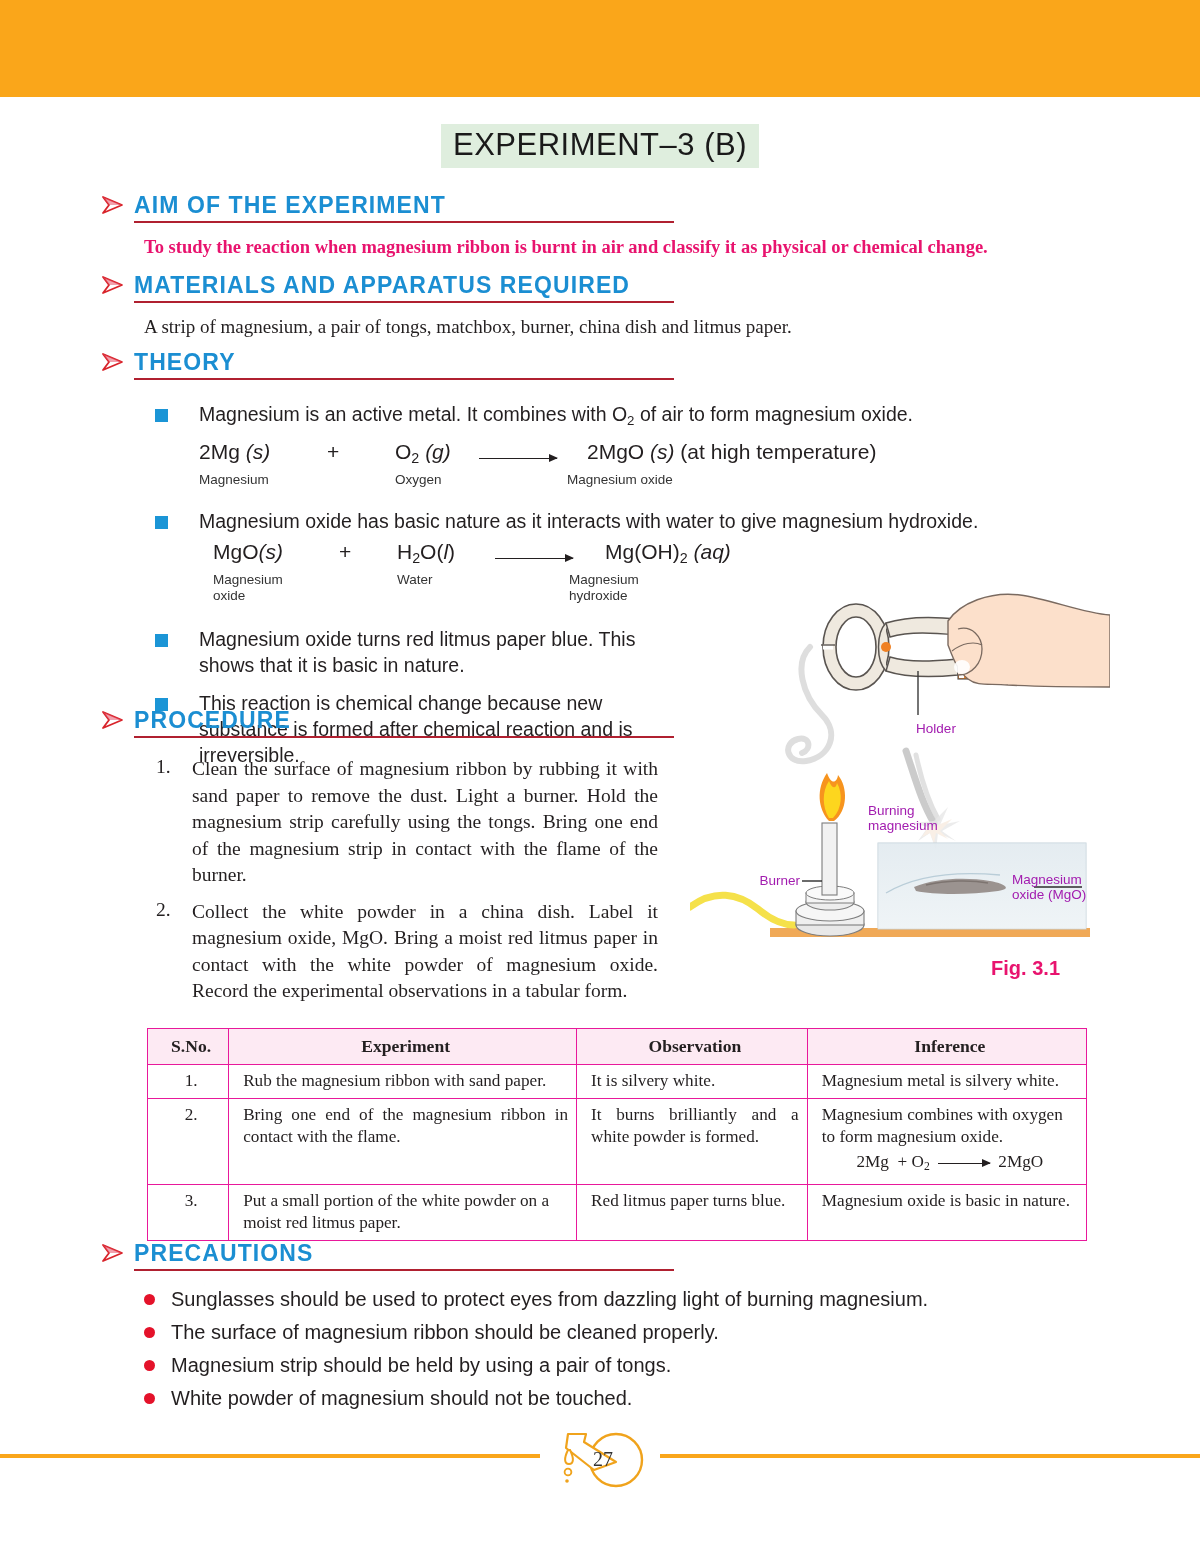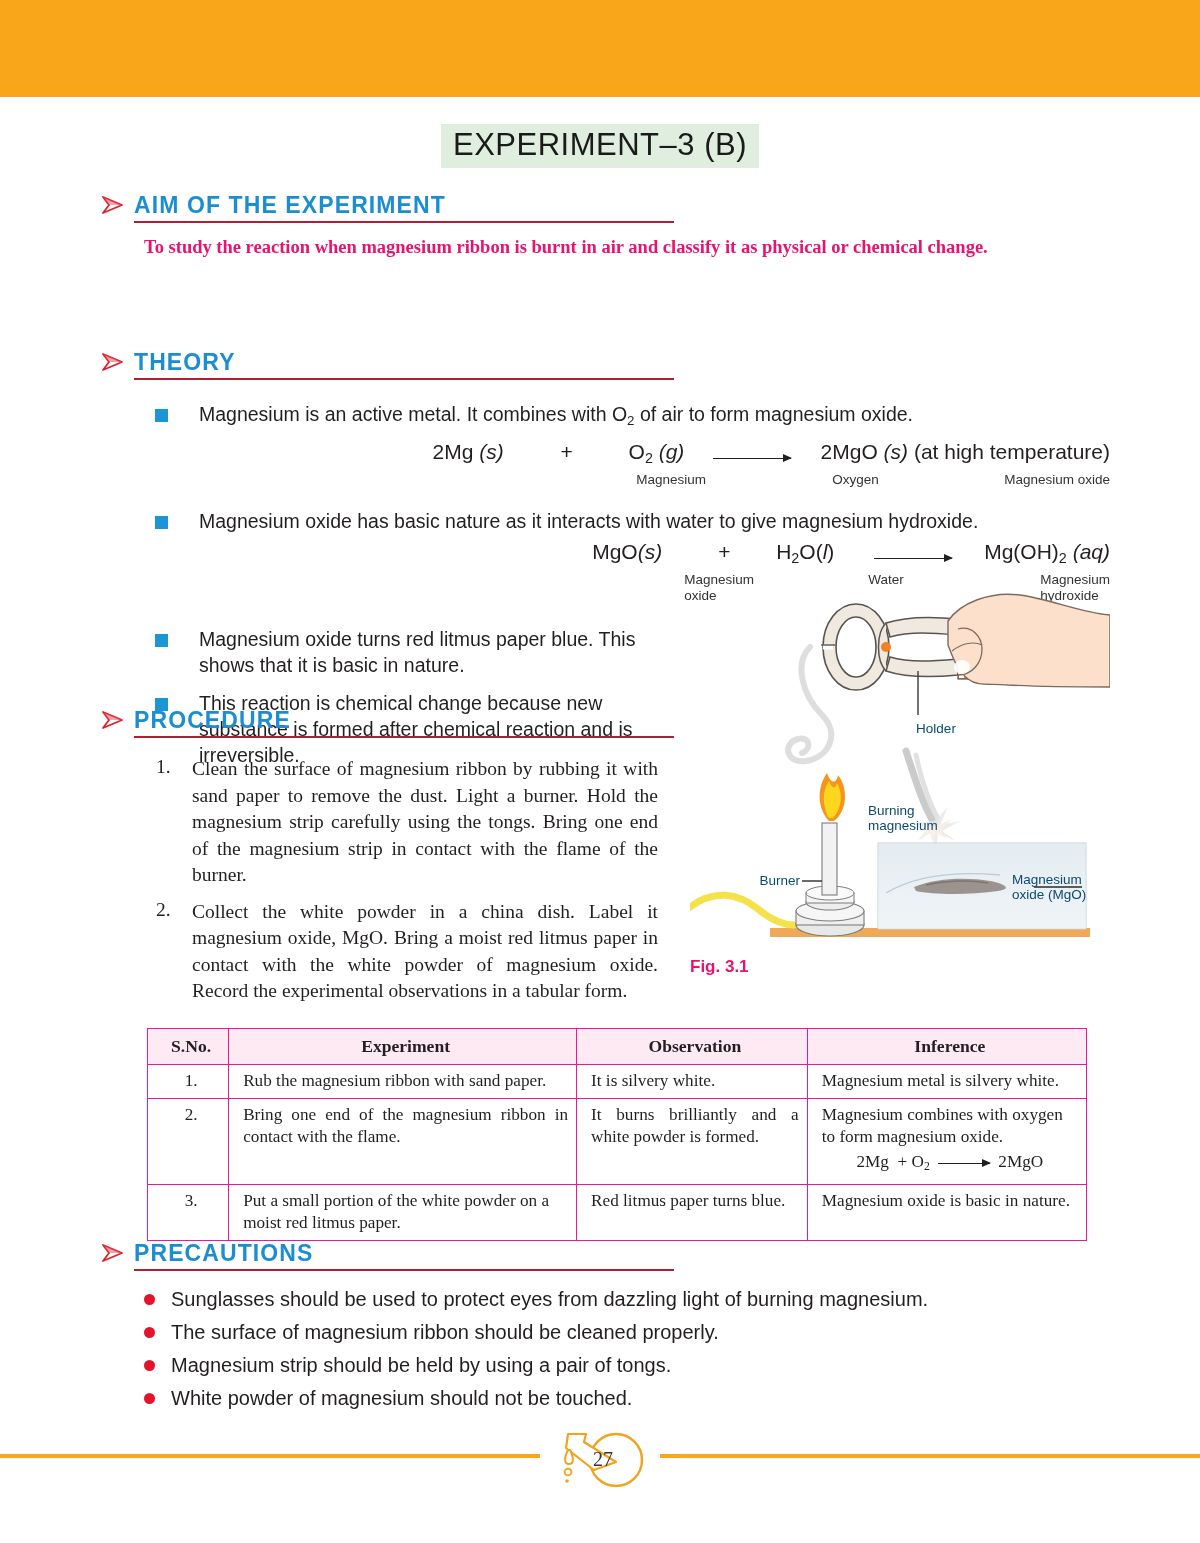--- a/index.html
+++ b/index.html
@@ -80,21 +80,21 @@
     font-family:"Liberation Sans", sans-serif;
     font-size:19.5px;line-height:26px;color:#231f20;
   }
   sub{font-size:.68em;vertical-align:-.28em;}
   .ital{font-style:italic;}
 
   
   .eqrow{
     font-family:"Liberation Sans", sans-serif;
     font-size:21px;color:#231f20;
-    display:flex;align-items:baseline;justify-content:flex-end;
+    display:flex;align-items:baseline;
   }
   .eq-term{position:relative;}
   .eq-lbl{
     font-size:13.5px;color:#333;text-align:center;line-height:16px;
     font-family:"Liberation Sans", sans-serif;
   }
   .arrowlong{
     display:inline-block;width:78px;height:1px;background:#231f20;
     position:relative;vertical-align:middle;margin:0 6px;
   }
@@ -151,27 +151,27 @@
     flex:0 0 11px;margin-top:9px;margin-right:16px;
   }
   .prec-txt{
     font-family:"Liberation Sans", sans-serif;
     font-size:20px;line-height:29px;color:#231f20;
   }
 
   
   .figure{position:absolute;left:690px;top:575px;width:420px;height:420px;}
   .fig-cap{
-    position:absolute;left:690px;top:957px;width:370px;text-align:left;
-    color:#e8136e;font-weight:bold;font-size:17px;
+    position:absolute;left:690px;top:957px;width:370px;text-align:right;
+    color:#e8136e;font-weight:bold;font-size:20px;
     font-family:"Liberation Sans", sans-serif;
   }
   .fig-lbl{
     position:absolute;font-family:"Liberation Sans", sans-serif;
-    font-size:13.5px;color:#0c4a6e;line-height:15px;
+    font-size:13.5px;color:#a21caf;line-height:15px;
   }
 
   
   .footer{position:absolute;left:0;top:1432px;width:1200px;height:60px;}
   .f-rule{position:absolute;top:22px;height:4px;background:#faa61a;}
   .f-rule.left{left:0;width:540px;}
   .f-rule.right{left:660px;width:540px;}
   .pagenum{
     position:absolute;left:566px;top:0px;width:68px;height:52px;
     display:flex;align-items:center;justify-content:center;
@@ -203,20 +203,35 @@
         </svg>
       </span>
       <div class="sec-title-box">
         <div class="sec-title">AIM OF THE EXPERIMENT</div>
         <div class="sec-rule"></div>
       </div>
     </div>
     <div class="aim-text" style="margin-left:44px;margin-top:13px;">To study the reaction when magnesium ribbon is burnt in air and classify it as physical or chemical change.</div>
   </div>
 
+  <div class="section" style="top:272px;width:1000px;">
+    <div class="sec-head">
+      <span class="arrow-icon">
+        <svg width="28" height="22" viewBox="0 0 28 22">
+          <path d="M3 3 L22 11 L3 19 L9 11 Z" fill="#ffffff" stroke="#d8232a" stroke-width="1.8" stroke-linejoin="round"></path>
+          <path d="M3 3 L22 11 L9 11 Z" fill="#e8536a" stroke="none" opacity="0.55"></path>
+        </svg>
+      </span>
+      <div class="sec-title-box">
+        <div class="sec-title">MATERIALS AND APPARATUS REQUIRED</div>
+        <div class="sec-rule"></div>
+      </div>
+    </div>
+    <div class="serif materials-text" style="margin-left:44px;margin-top:12px;">A strip of magnesium, a pair of tongs, matchbox, burner, china dish and litmus paper.</div>
+  </div>
 
   <div class="section" style="top:349px;width:1010px;">
     <div class="sec-head">
       <span class="arrow-icon">
         <svg width="28" height="22" viewBox="0 0 28 22">
           <path d="M3 3 L22 11 L3 19 L9 11 Z" fill="#ffffff" stroke="#d8232a" stroke-width="1.8" stroke-linejoin="round"></path>
           <path d="M3 3 L22 11 L9 11 Z" fill="#e8536a" stroke="none" opacity="0.55"></path>
         </svg>
       </span>
       <div class="sec-title-box">

